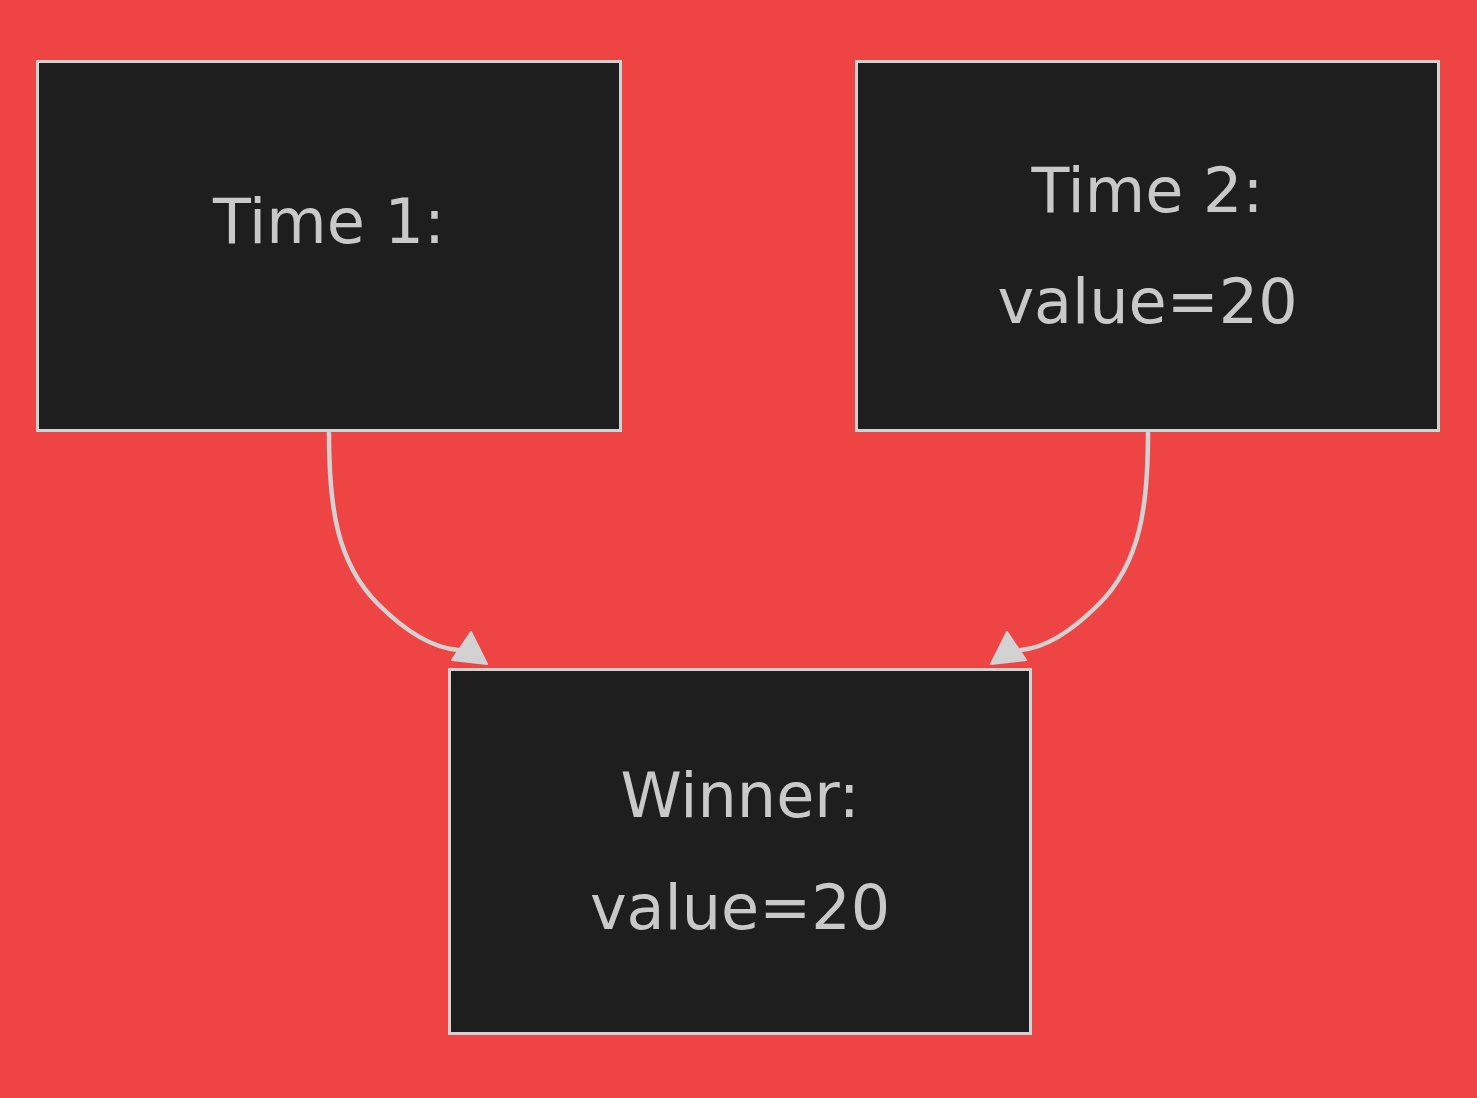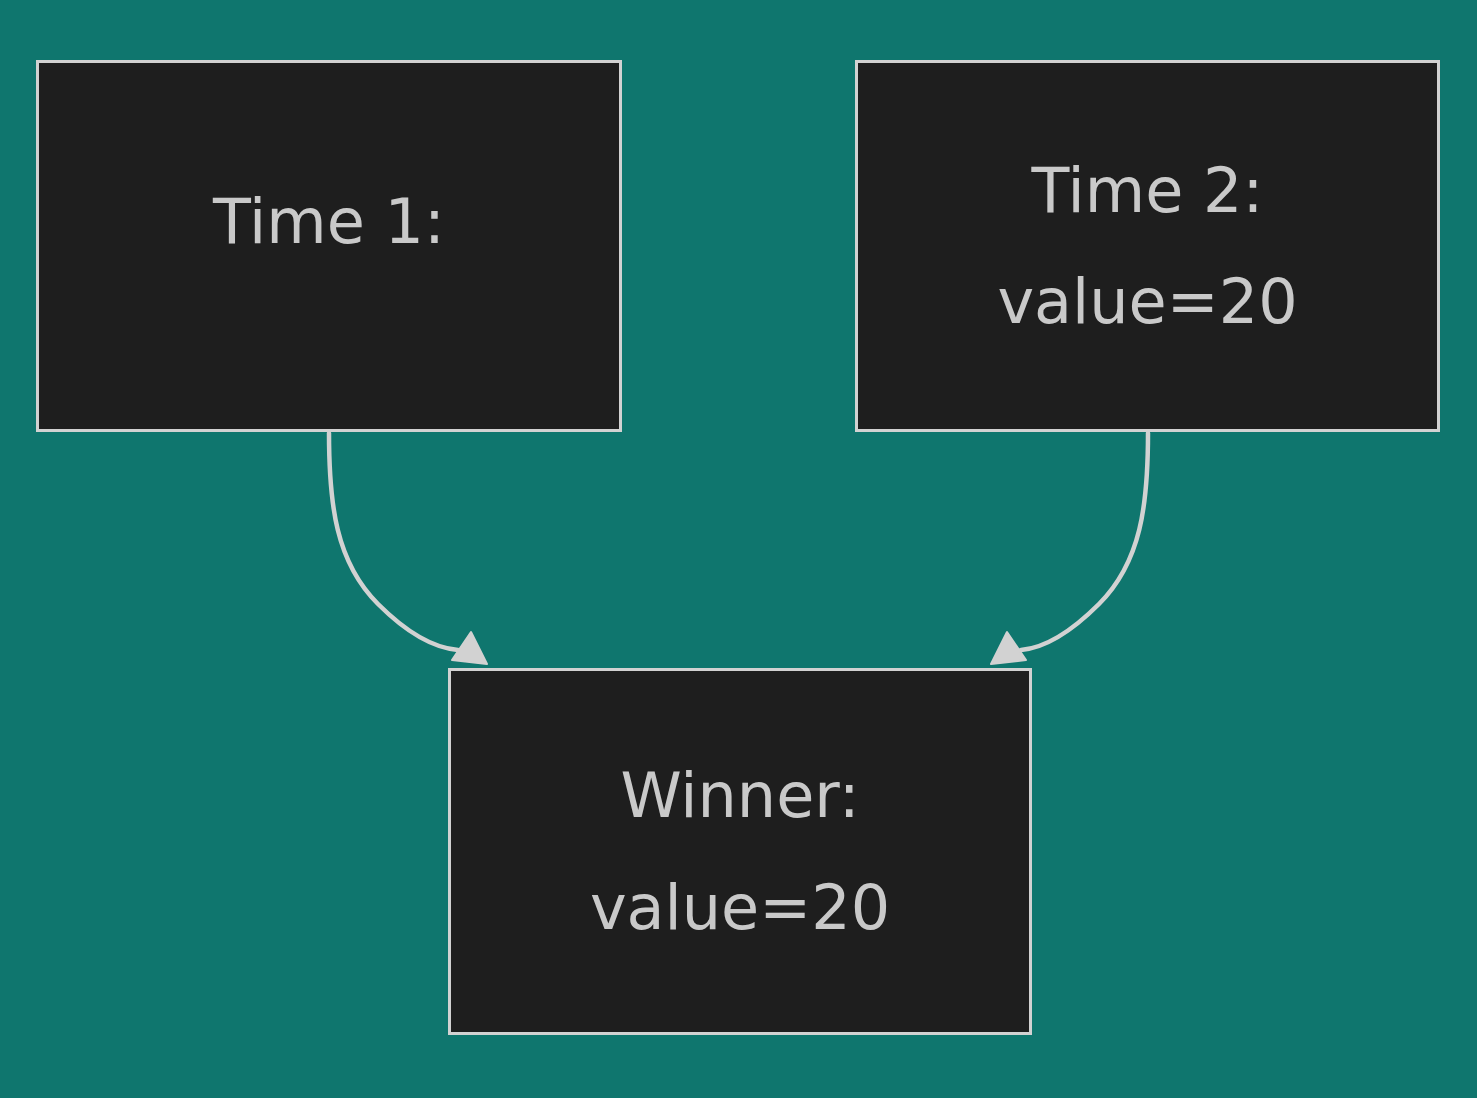--- a/index.html
+++ b/index.html
@@ -10,21 +10,21 @@
   body {
     width: 1477px;
     height: 1098px;
     overflow: hidden;
     font-family: "DejaVu Sans", sans-serif;
   }
   #canvas {
     position: relative;
     width: 1477px;
     height: 1098px;
-    background: #0f766e;
+    background: #ef4444;
     text-decoration: underline;
   }
   #edge-layer {
     position: absolute;
     left: 0;
     top: 0;
     width: 1477px;
     height: 1098px;
     pointer-events: none;
   }

